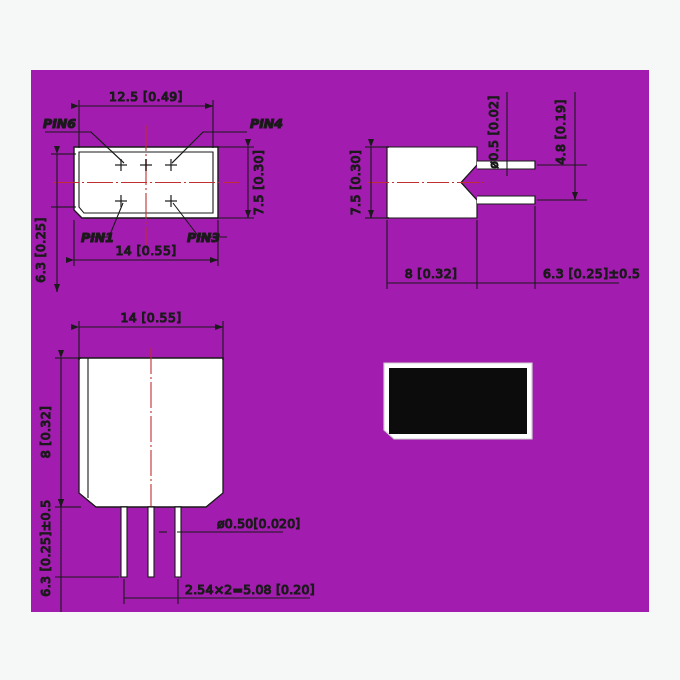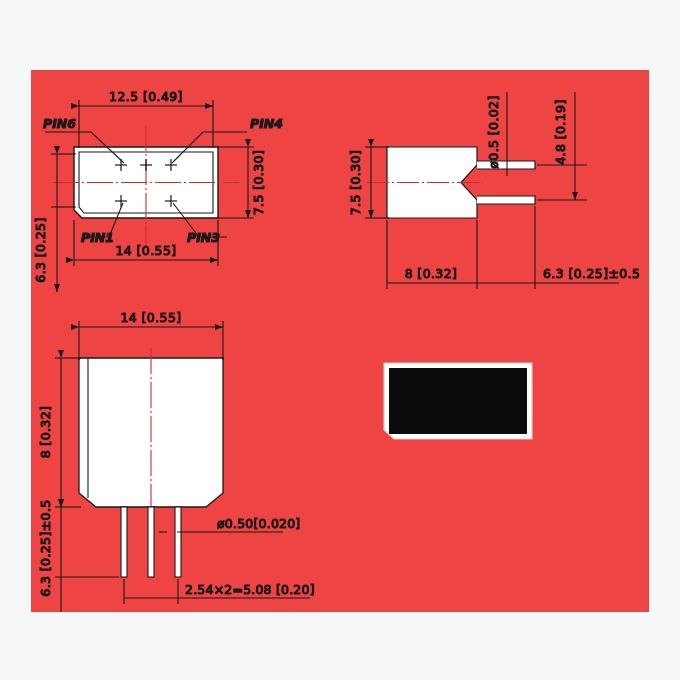--- a/index.html
+++ b/index.html
@@ -6,21 +6,21 @@
   body{
     width:680px;height:680px;
     background:#f6f7f7;
     font-family:"DejaVu Sans","Liberation Sans",sans-serif;
     overflow:hidden;
   }
   #sheet{
     position:absolute;
     left:31px; top:70px;
     width:618px; height:542px;
-    background:#ef4444;
+    background:#a21caf;
   }
   #drawing{ position:absolute; left:0; top:0; }
   svg{ display:block; }
   text{ font-family:"DejaVu Sans","Liberation Sans",sans-serif; }
 </style>
 </head>
 <body>
 
 <div id="sheet">
   <div id="drawing">

